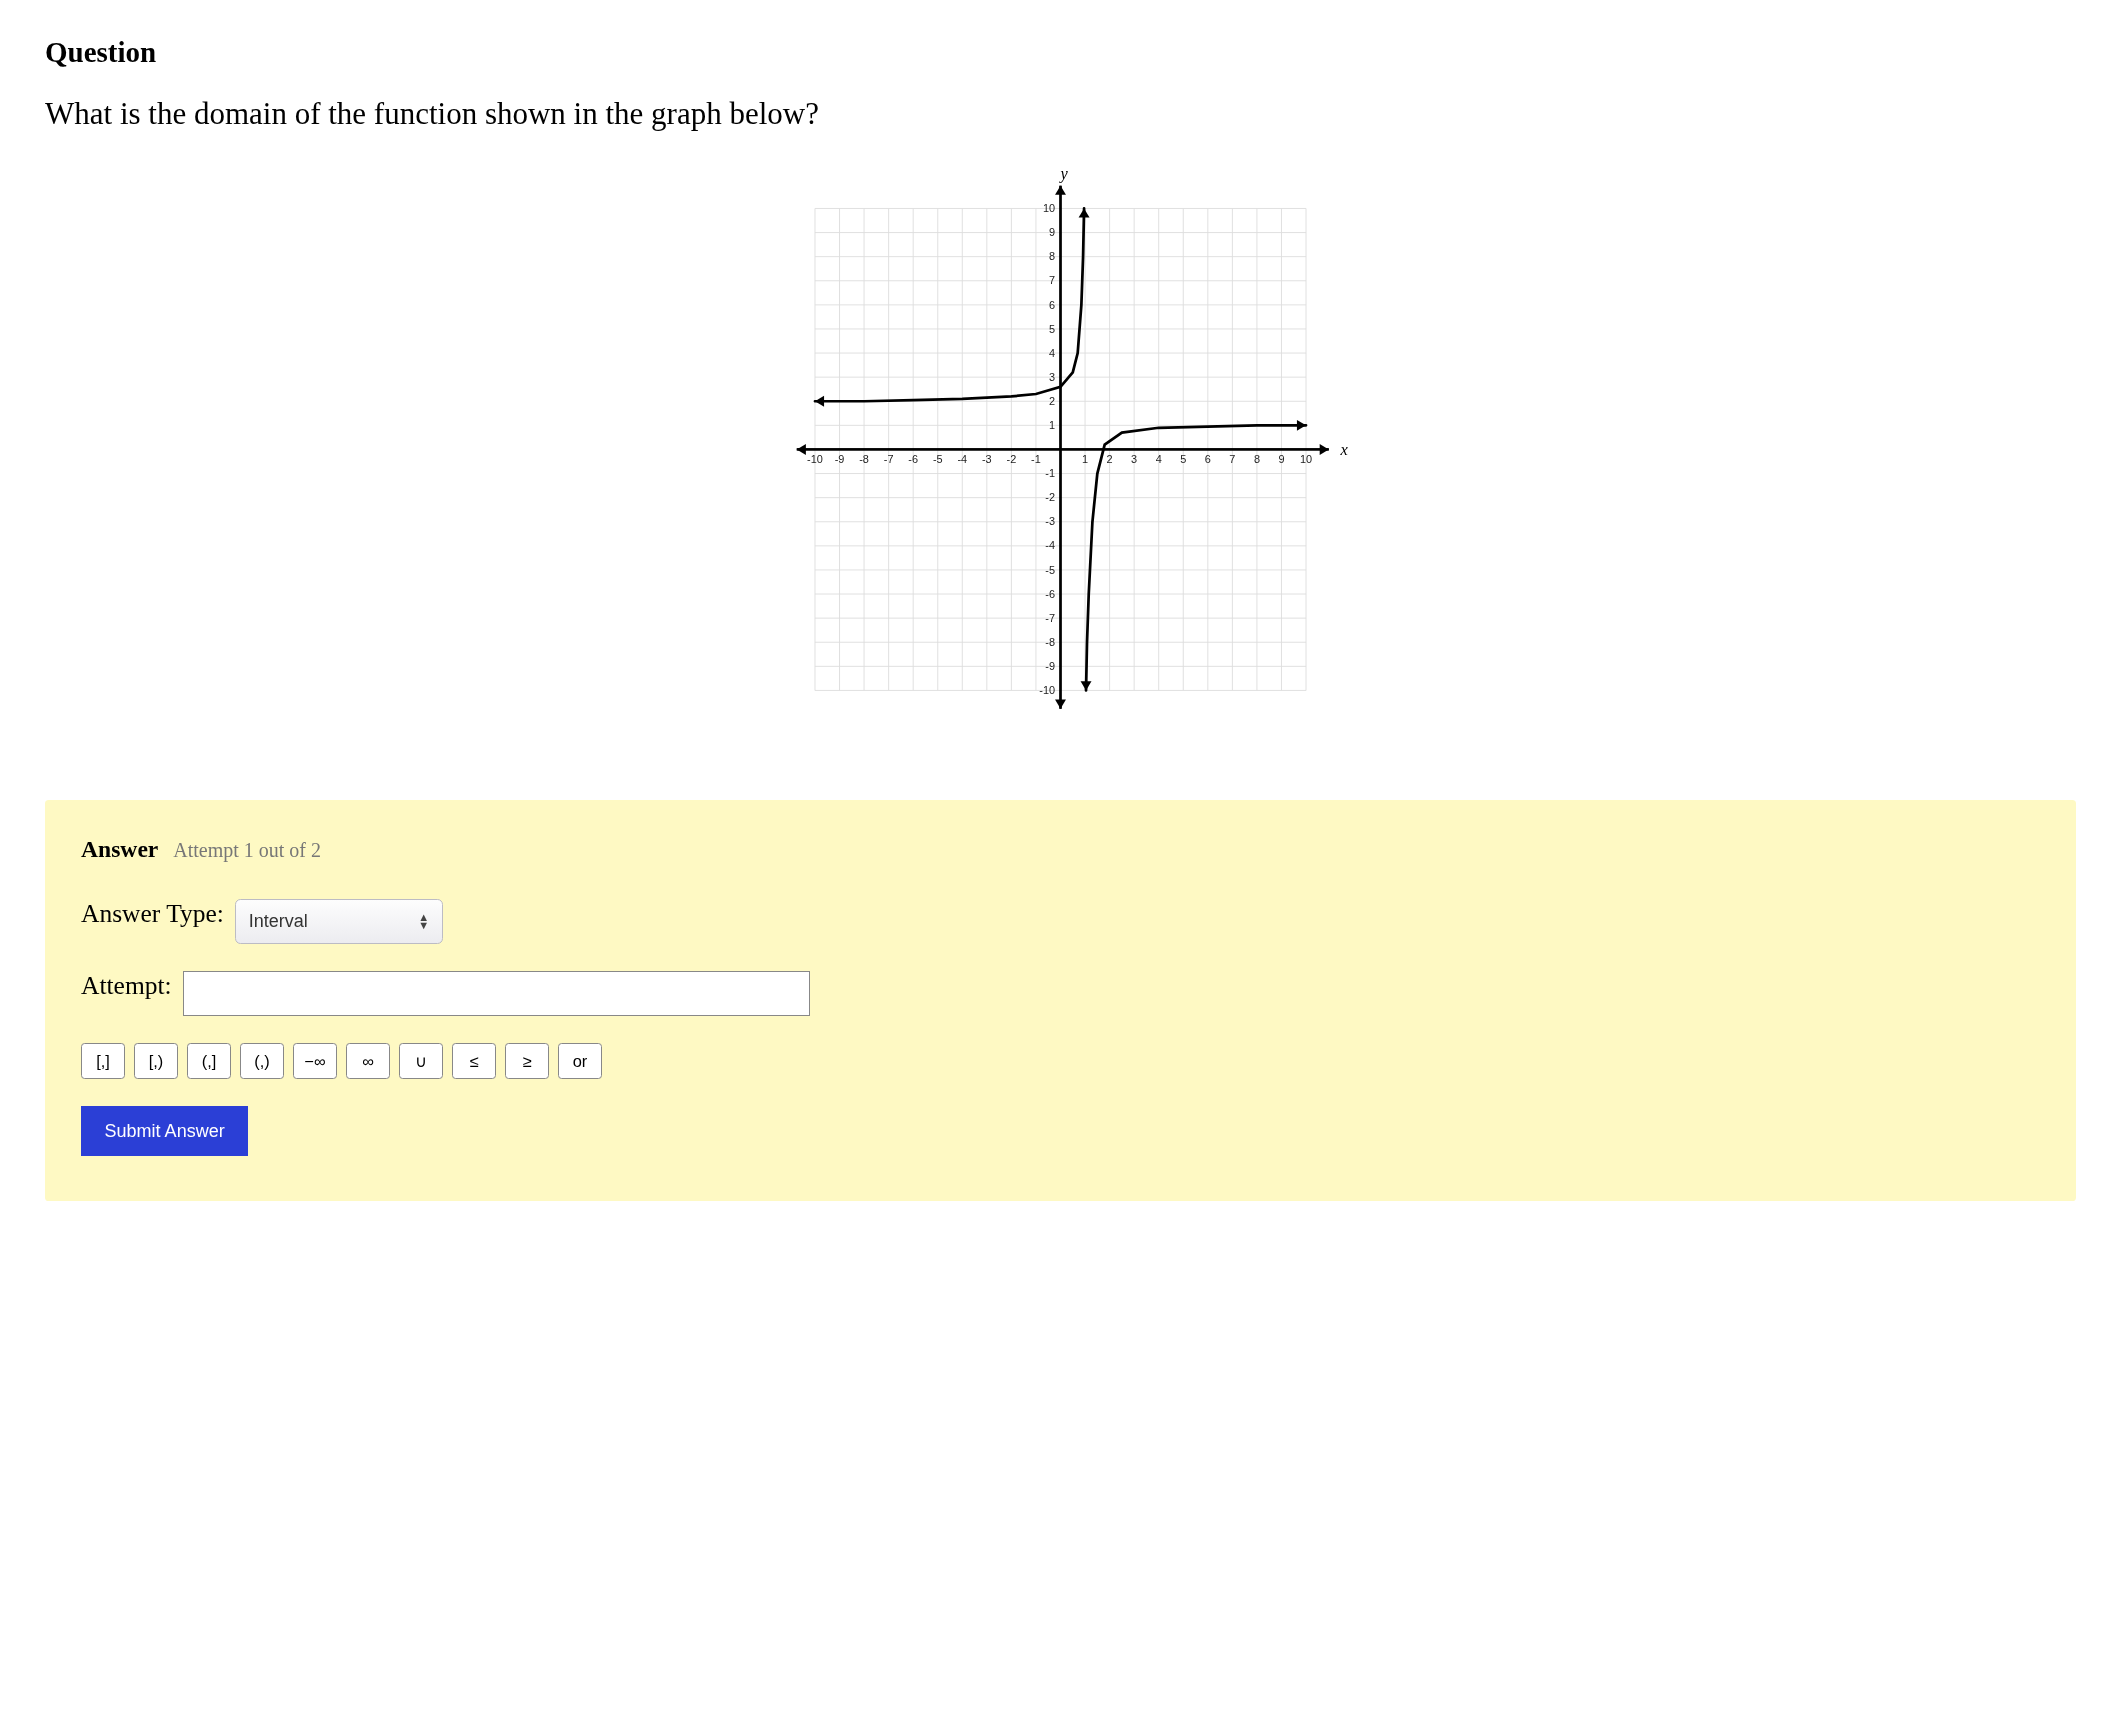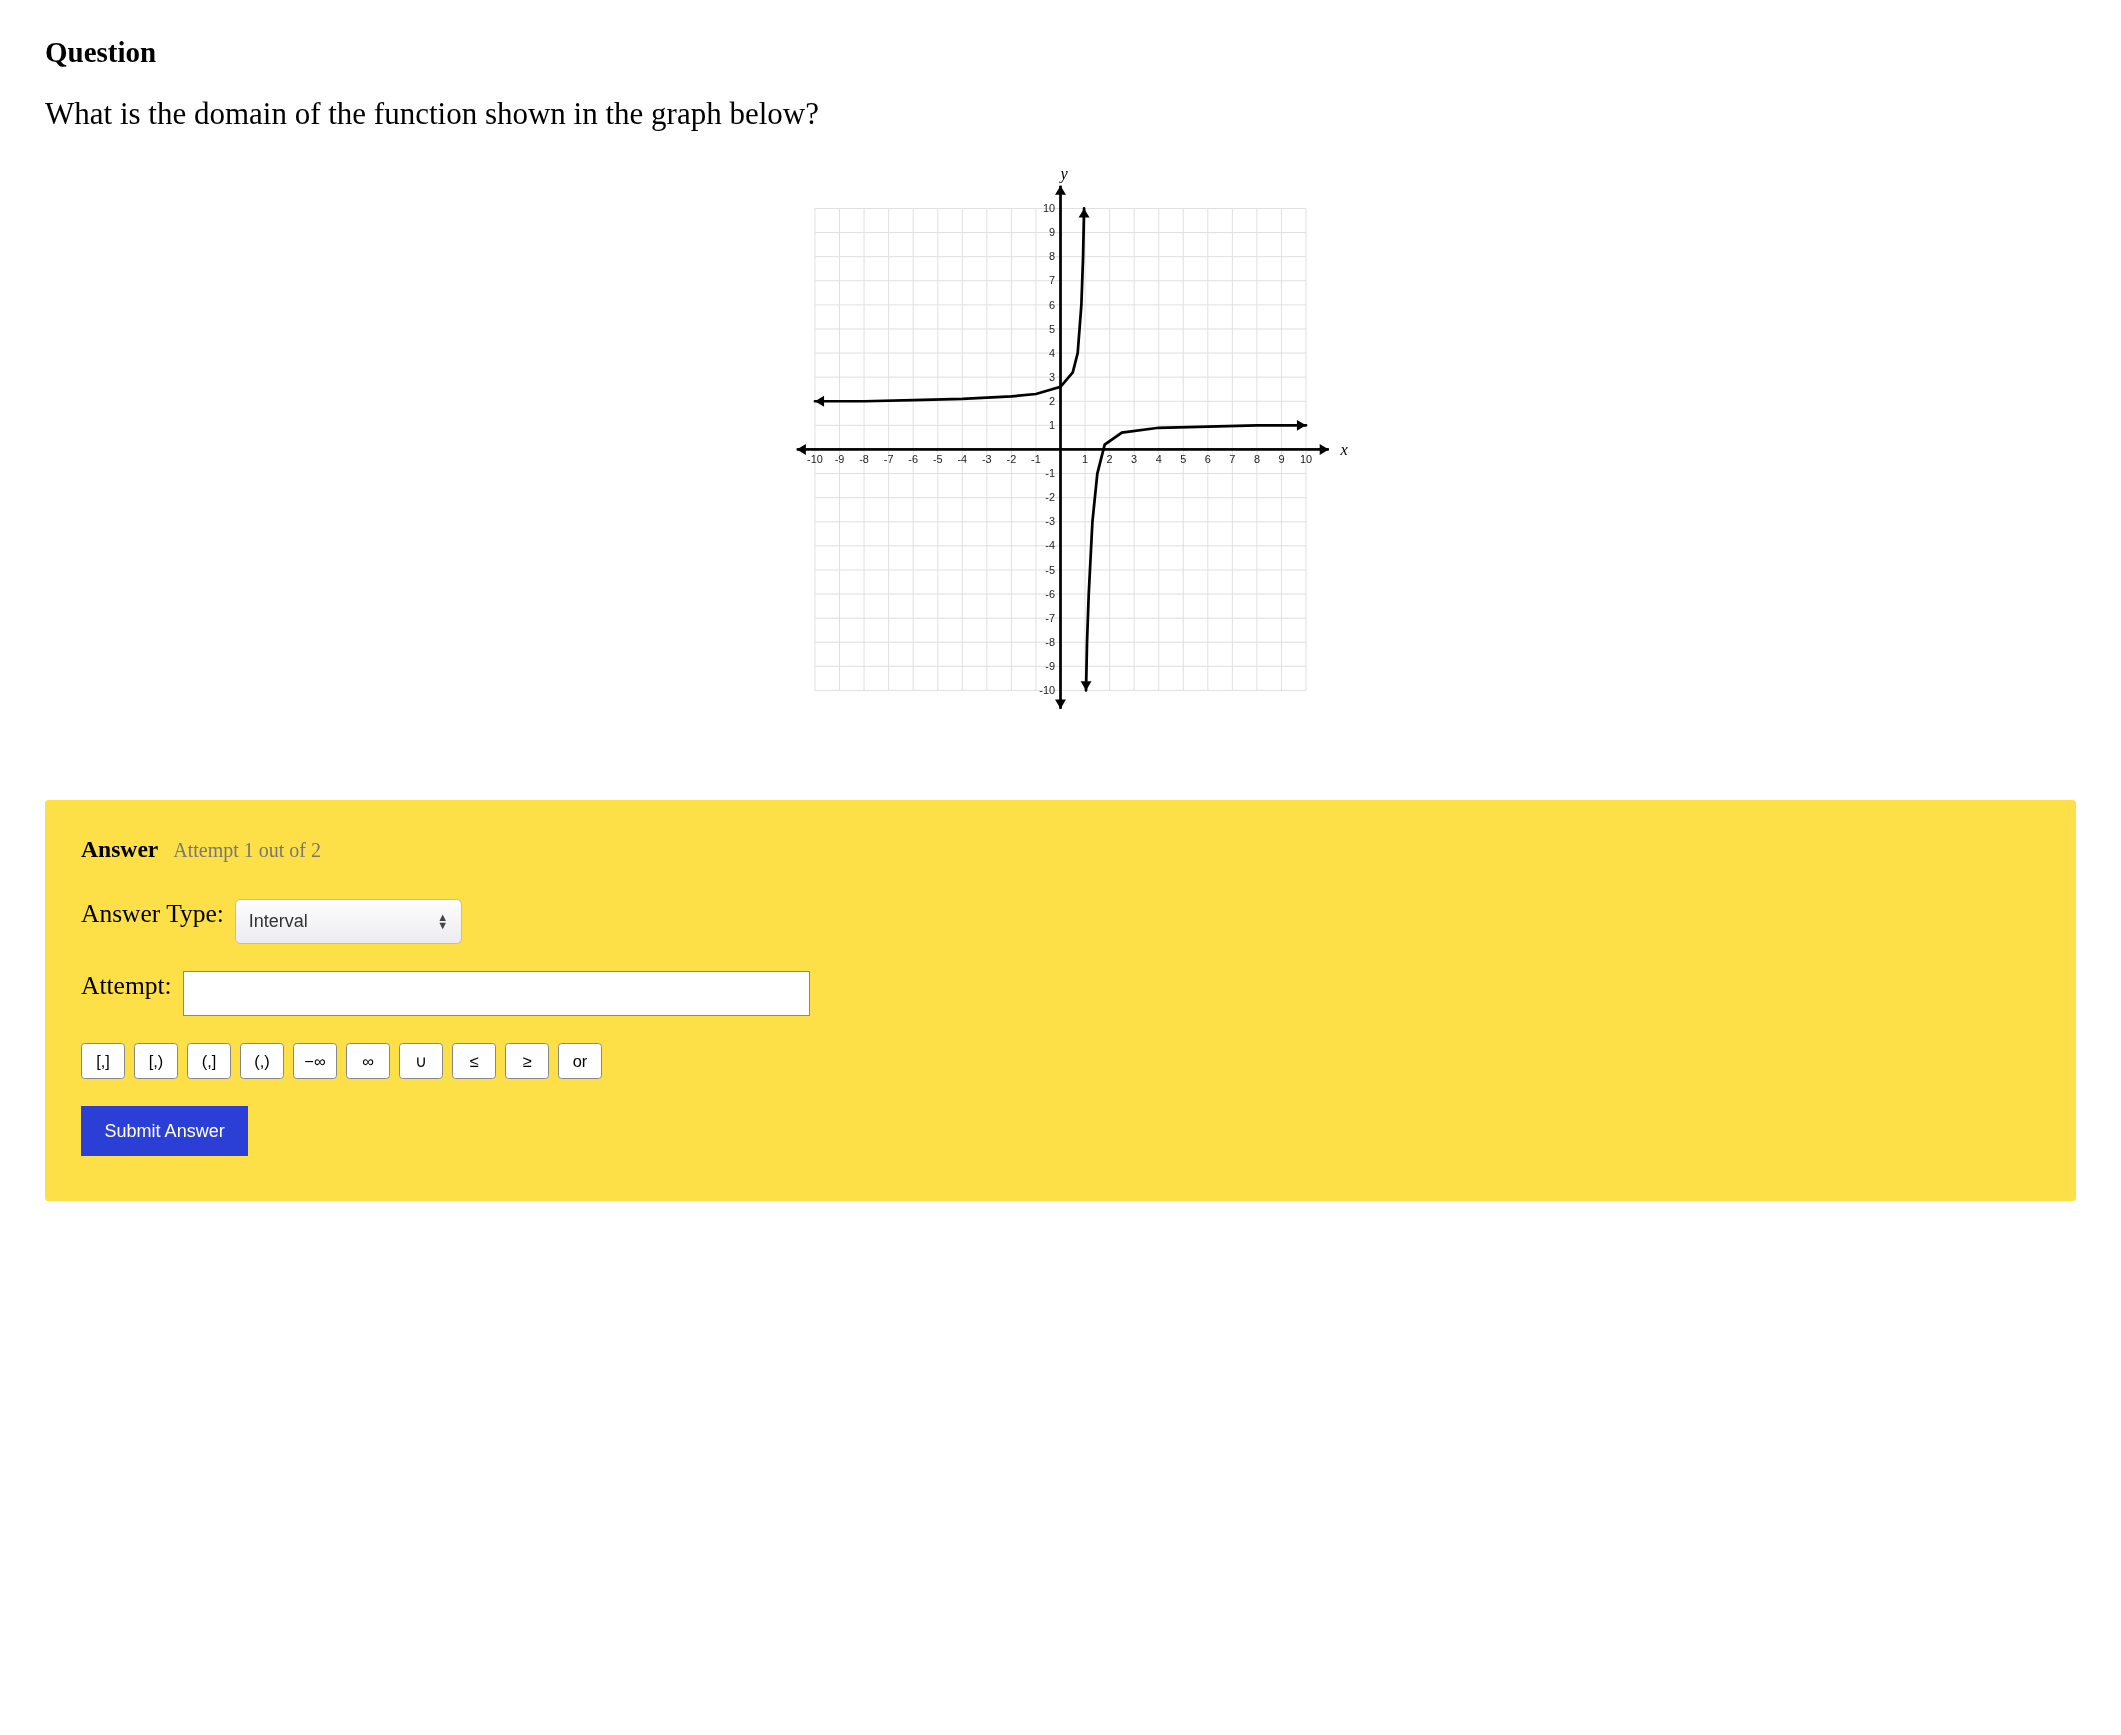--- a/index.html
+++ b/index.html
@@ -19,38 +19,38 @@
   .prompt {
     font-size: 31px;
     margin-bottom: 31px;
   }
   .chart-wrap {
     display: flex;
     justify-content: center;
     margin-bottom: 55px;
   }
   .answer-panel {
-    background: #fde047;
+    background: #fef9c3;
     padding: 36px 36px 45px 36px;
     border-radius: 3.6px;
   }
   .answer-head {
     font-size: 23.6px;
     margin-bottom: 36px;
   }
   .answer-head .label { font-weight: bold; }
   .answer-head .attempt { color: #777; font-size: 20px; margin-left: 9px;}
   .row { display:flex; align-items:flex-start; margin-bottom: 27px; gap: 11px;}
   .row-label { font-size: 25.5px; }
   .select-wrap {
     display:inline-flex; align-items:center;
     background: linear-gradient(#fdfdfd,#ececf0);
     border: 0.9px solid #bcbcc4;
     border-radius: 5.5px;
-    height: 45px; width: 227px;
+    height: 45px; width: 208px;
     padding: 0 12.7px;
     font-family: Arial, sans-serif;
     font-size: 18px; color:#333;
     justify-content: space-between;
     cursor: pointer;
   }
   .select-arrows { font-size: 11px; line-height: 7.3px; color:#444; display:flex; flex-direction:column;}
   .interval-input {
     width: 627px; height: 45px;
     border: 0.9px solid #888;

